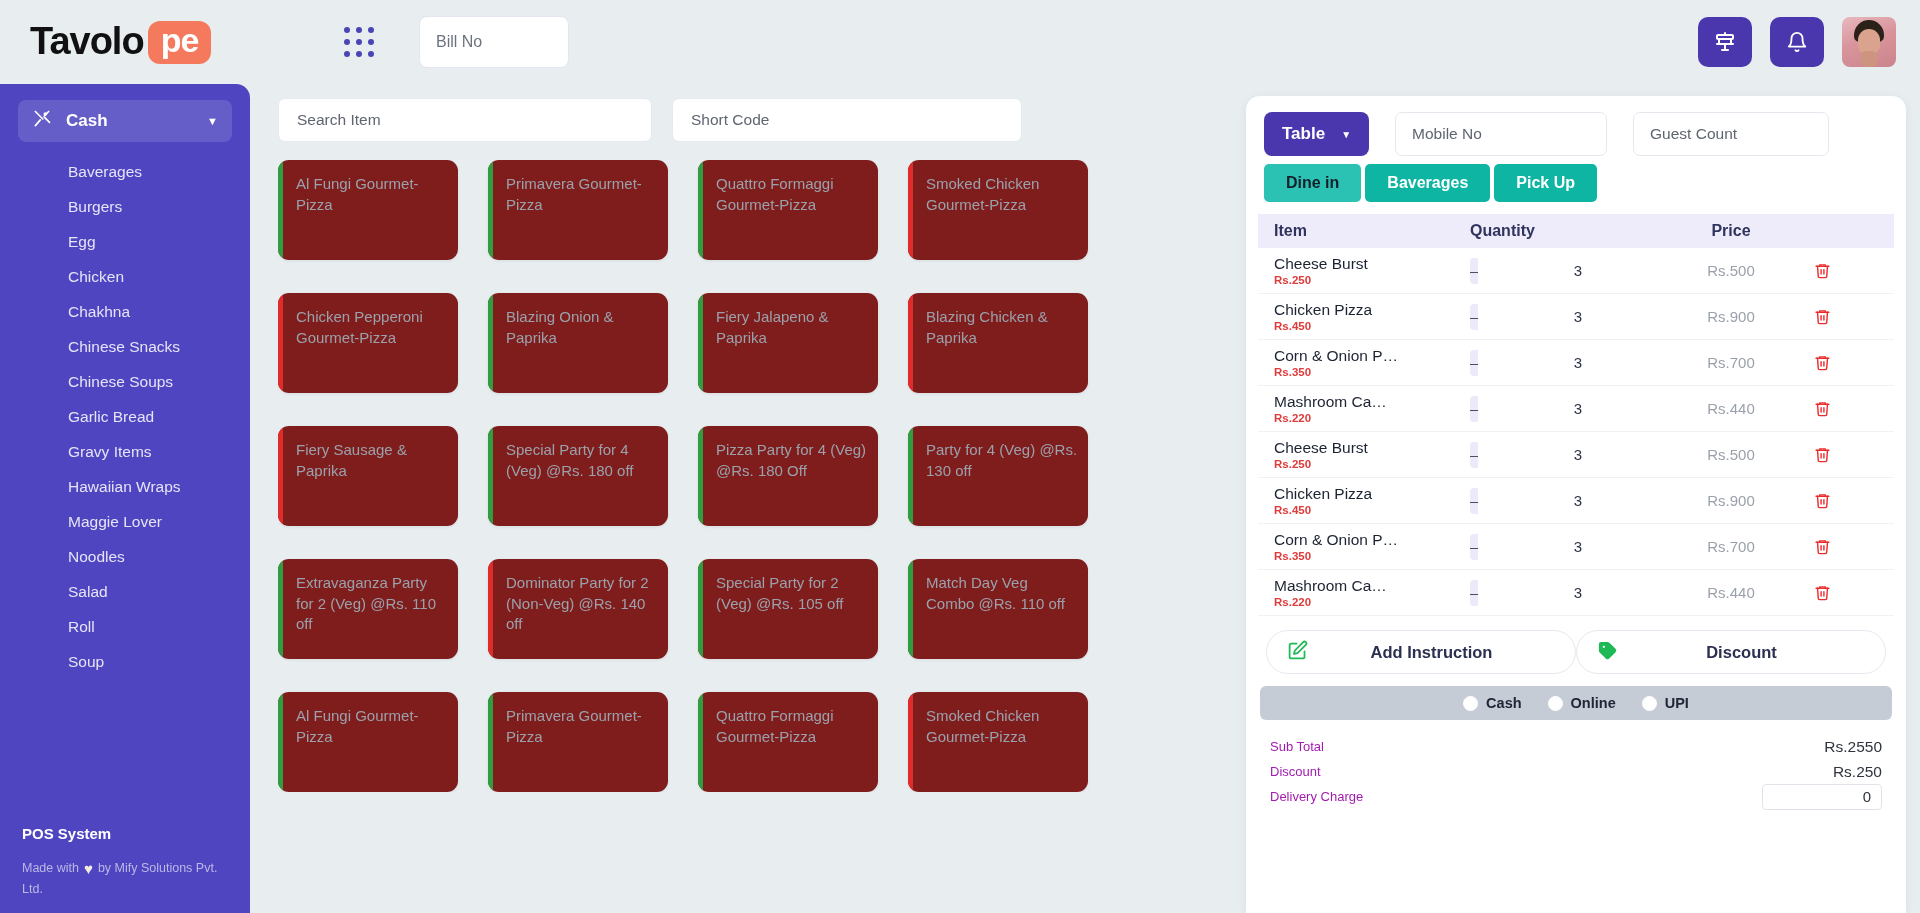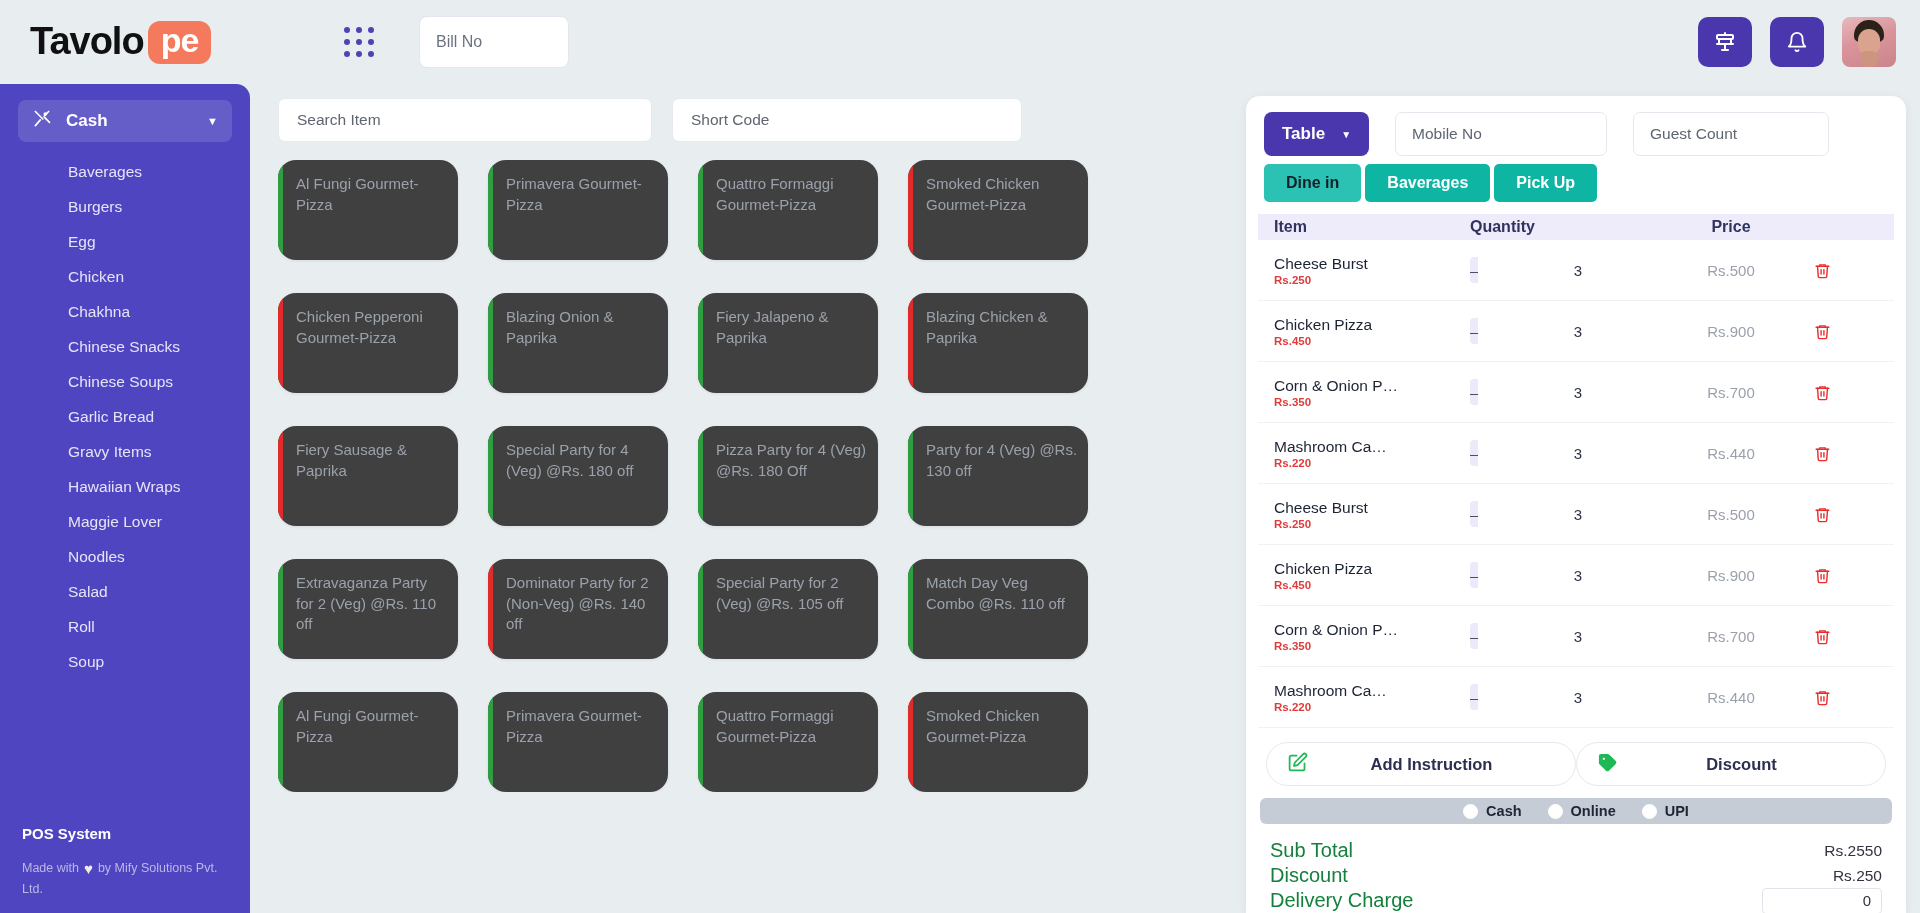--- a/index.html
+++ b/index.html
@@ -95,21 +95,21 @@
     font-family: "Liberation Sans", sans-serif;
   }
   .search-field::placeholder { color: #5f6570; }
   .f-item { width: 374px; }
   .f-code { width: 350px; }
   .cards-grid {
     display: grid; grid-template-columns: repeat(4, 180px); gap: 33px 30px;
     align-content: start; overflow: hidden;
   }
   .card {
-    height: 100px; background: #404040; border-radius: 18px; position: relative;
+    height: 100px; background: #7f1d1d; border-radius: 11px; position: relative;
     padding: 14px 10px 10px 18px; cursor: pointer;
     box-shadow: 0 1px 3px rgba(40,50,80,0.09);
     overflow: hidden;
   }
   .card::before {
     content: ""; position: absolute; left: 0; top: 0; bottom: 0; width: 5px;
     background: var(--vb, #2f9e41); border-radius: 7px 0 0 7px;
   }
   .card.nonveg::before { background: #e02b2b; }
   .card .nm { font-size: 15px; line-height: 20.5px; color: #9ba1ab; }
@@ -150,21 +150,21 @@
     margin: 12px 12px 0 12px; padding: 0 8px;
   }
   .tbl-head span { font-size: 16px; font-weight: 700; color: #30335e; }
   .c-item { width: 204px; padding-left: 8px; }
   .c-qty  { width: 196px; }
   .c-price{ width: 130px; text-align: center; }
   .c-del  { width: 52px; }
 
   .tbl-body { padding: 0 12px; }
   .trow {
-    display: flex; align-items: center; height: 61px; border-bottom: 1px solid #f0f1f5;
+    display: flex; align-items: center; height: 46px; border-bottom: 1px solid #f0f1f5;
     padding: 0 8px;
   }
   .ti { width: 204px; padding-left: 8px; }
   .ti .n { font-size: 15.5px; color: #1c2333; line-height: 17px; }
   .ti .p { font-size: 11.5px; color: #e03b3b; font-weight: 600; margin-top: 2px; }
   .tq { width: 196px; display: flex; justify-content: flex-start; }
   .stepper {
     display: flex; align-items: center; background: #ece9fa; border-radius: 4px;
     height: 26px; width: 146px; overflow: hidden;
   }
@@ -190,21 +190,21 @@
   .pay-bar {
     margin: 0 14px; height: 34px; background: #c6ccd6; border-radius: 6px;
     display: flex; align-items: center; justify-content: center; gap: 26px;
   }
   .pay-opt { display: flex; align-items: center; gap: 8px; cursor: pointer; }
   .radio { width: 15px; height: 15px; border-radius: 50%; background: #fff; border: 1px solid #fff; }
   .pay-opt span { font-size: 14.5px; font-weight: 700; color: #202635; }
 
   .totals { padding: 14px 24px 0; }
   .t-line { display: flex; align-items: center; height: 25px; }
-  .t-line .lb { font-size: 20px; color: #15803d; }
+  .t-line .lb { font-size: 13px; color: #a21caf; }
   .t-line .vl { margin-left: auto; font-size: 15.5px; color: #30343f; }
   .t-line .dc {
     margin-left: auto; width: 120px; height: 26px; border: 1px solid #e0e3ea; border-radius: 4px;
     background: #fff; text-align: right; padding: 0 10px; font-size: 15px; color: #30343f;
     outline: none; font-family: "Liberation Sans", sans-serif;
   }
 </style>
 </head>
 <body>
 

